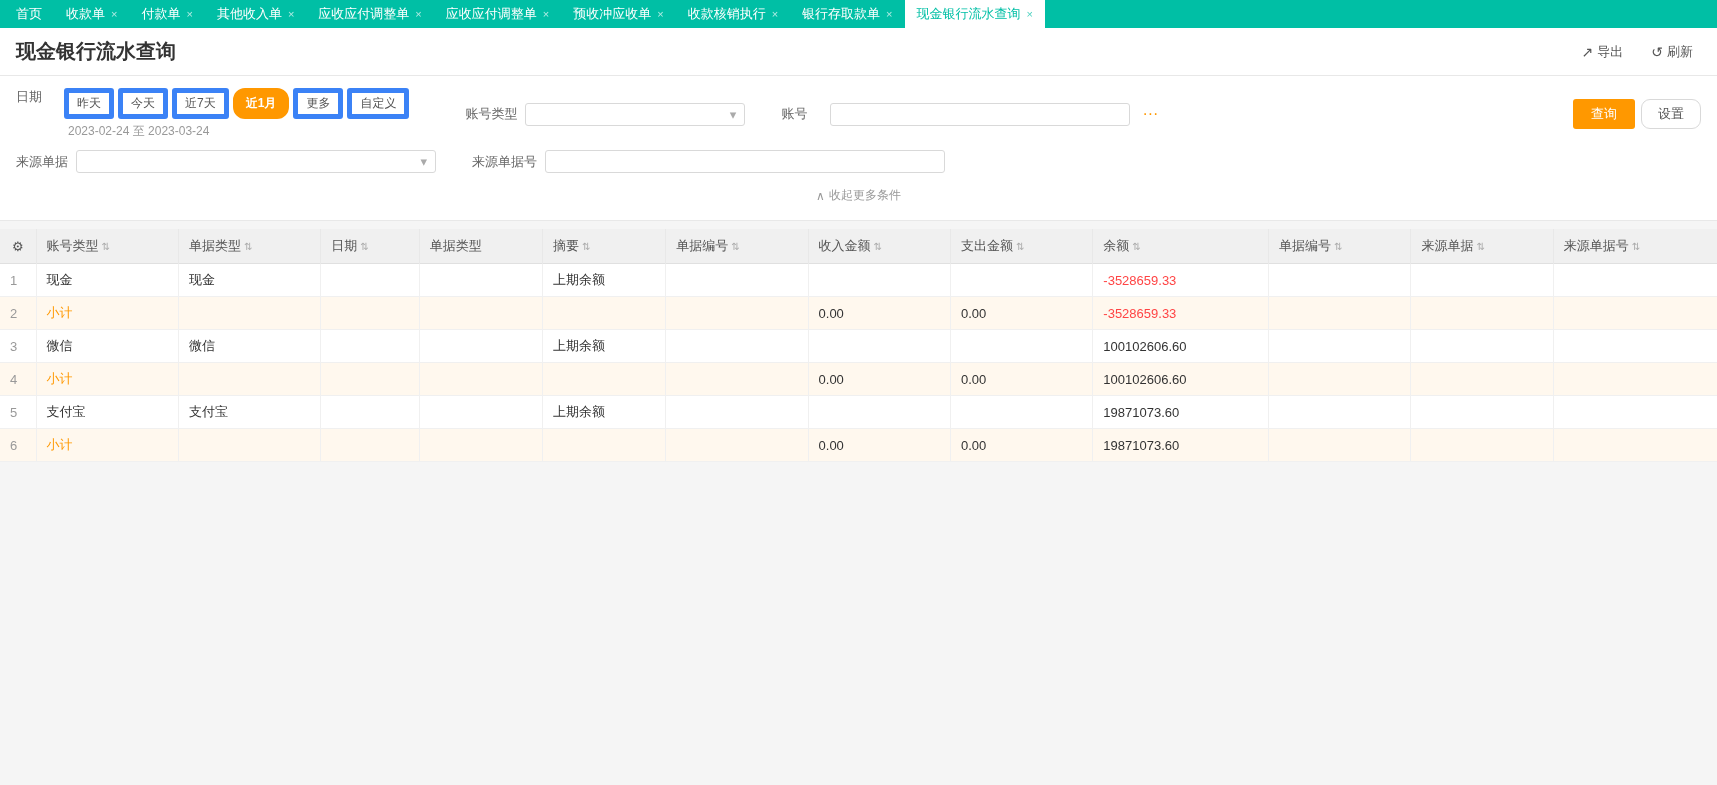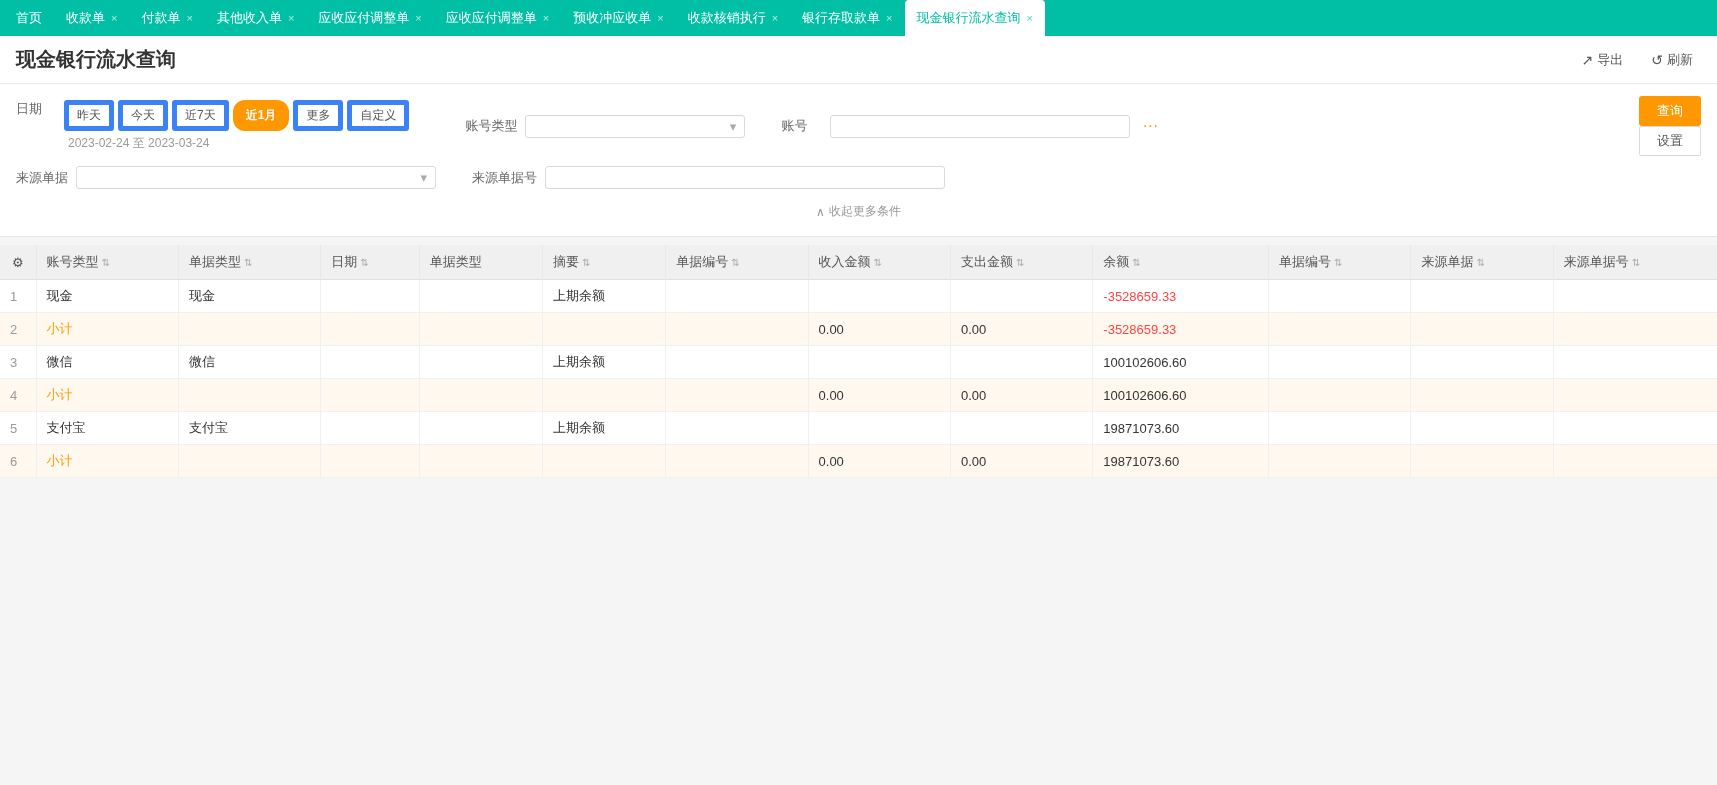--- a/index.html
+++ b/index.html
@@ -3,21 +3,21 @@
   <meta charset="utf-8">
   <style>
     * { box-sizing: border-box; margin: 0; padding: 0; }
     body { font-family: 'Microsoft YaHei', Arial, sans-serif; font-size: 13px; background: #f5f5f5; color: #333; }
 
     
     .top-nav {
       background: #00bfa5;
       display: flex;
       align-items: center;
-      height: 36px;
+      height: 28px;
       padding: 0 4px;
       overflow: hidden;
     }
     .nav-item {
       color: #fff;
       padding: 0 12px;
       height: 36px;
       line-height: 36px;
       cursor: pointer;
       white-space: nowrap;
@@ -145,21 +145,21 @@
       border: none;
       border-radius: 3px;
       padding: 6px 18px;
       cursor: pointer;
       font-size: 13px;
     }
     .settings-btn {
       background: #fff;
       color: #555;
       border: 1px solid #d9d9d9;
-      border-radius: 2px;
+      border-radius: 9px;
       padding: 5px 16px;
       cursor: pointer;
       font-size: 13px;
     }
     .collapse-bar {
       text-align: center;
       color: #999;
       font-size: 12px;
       cursor: pointer;
       padding: 4px 0;
@@ -299,21 +299,21 @@
     </div>
 
     <div style="display:flex;align-items:center;gap:9px;margin-left:20px;">
       <span class="filter-label">账号</span>
       <div class="account-section">
         <input class="filter-input" style="min-width: 300px;">
         <span class="ellipsis-btn">···</span>
       </div>
     </div>
 
-    <div style="display:flex;flex-direction:column;margin-left:auto;">
+    <div style="display:flex;flex-direction:row;gap:6px;margin-left:auto;">
       <button class="query-btn">查询</button>
       <button class="settings-btn">设置</button>
     </div>
   </div>
 
   <div class="filter-row">
     <div style="display:flex;align-items:center;gap:8px;">
       <span class="filter-label">来源单据</span>
       <div class="filter-select" style="min-width:360px;">
         <span></span>

